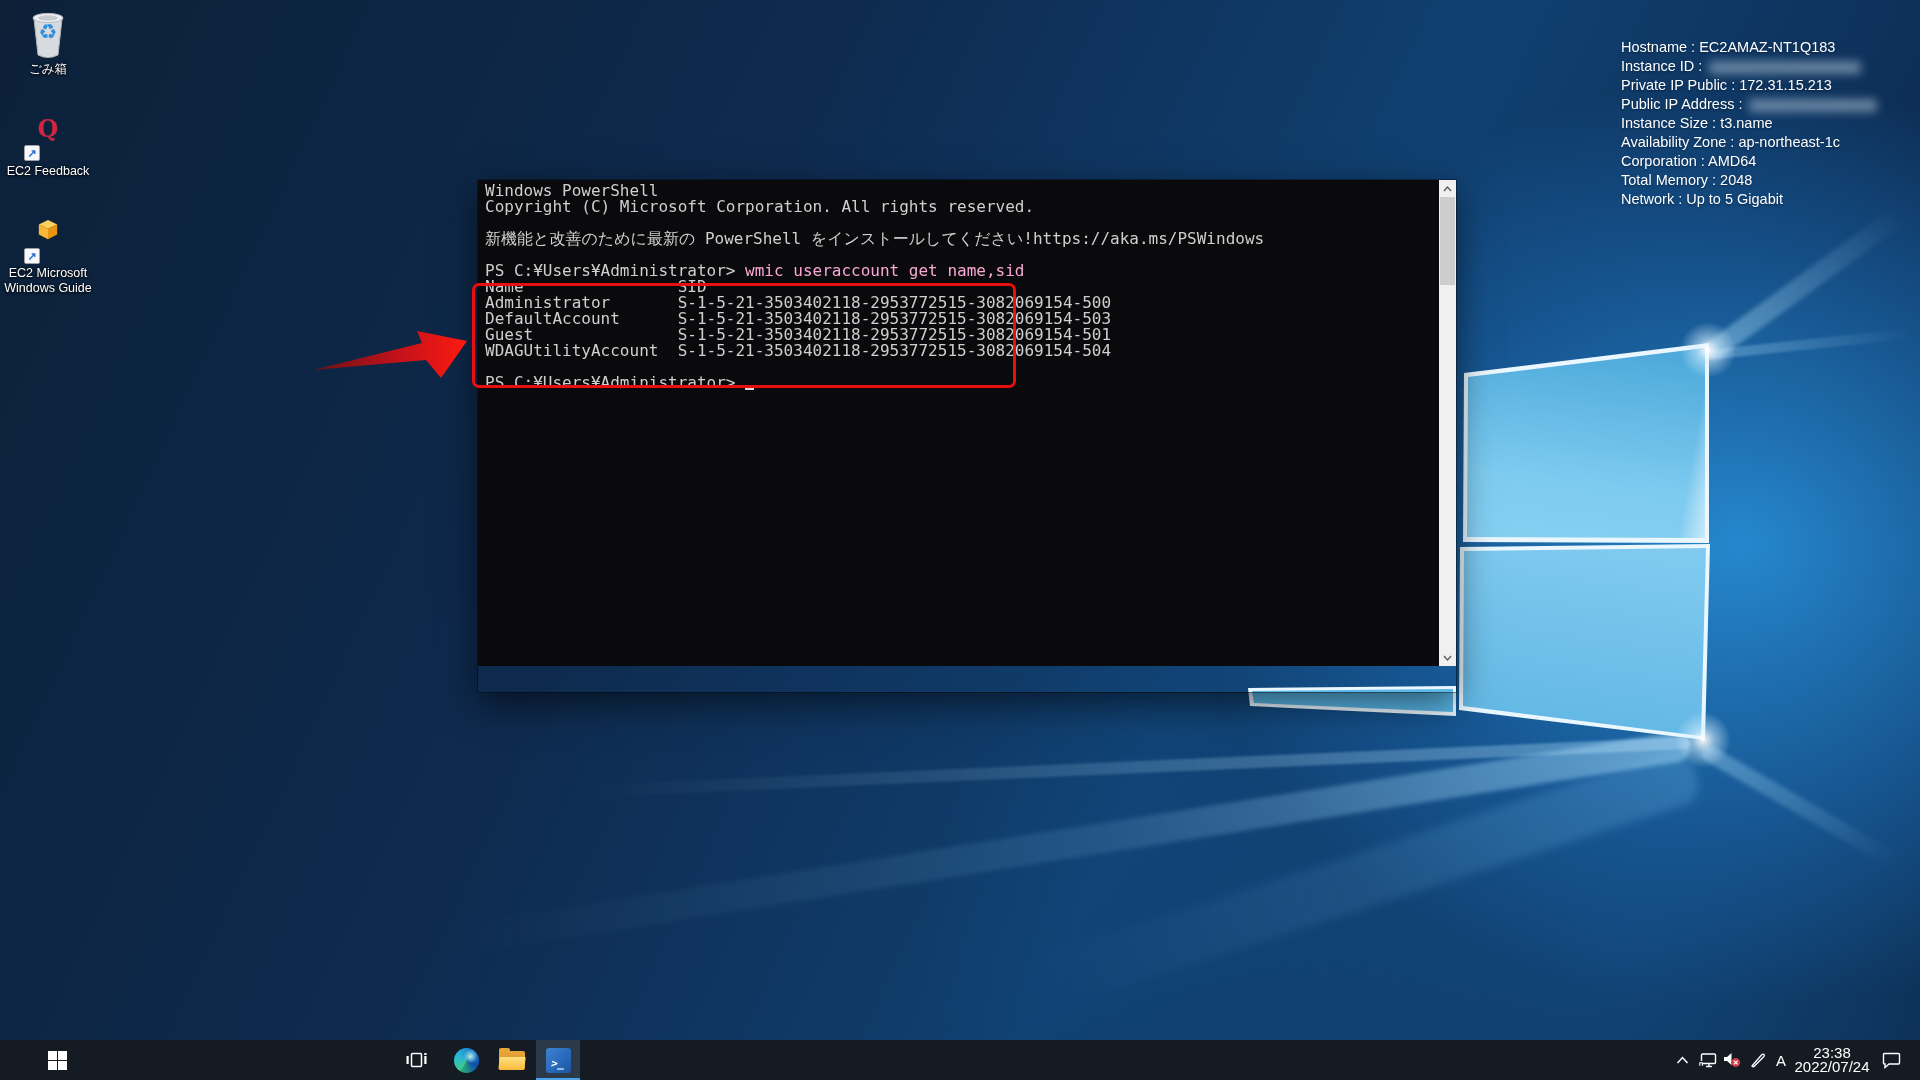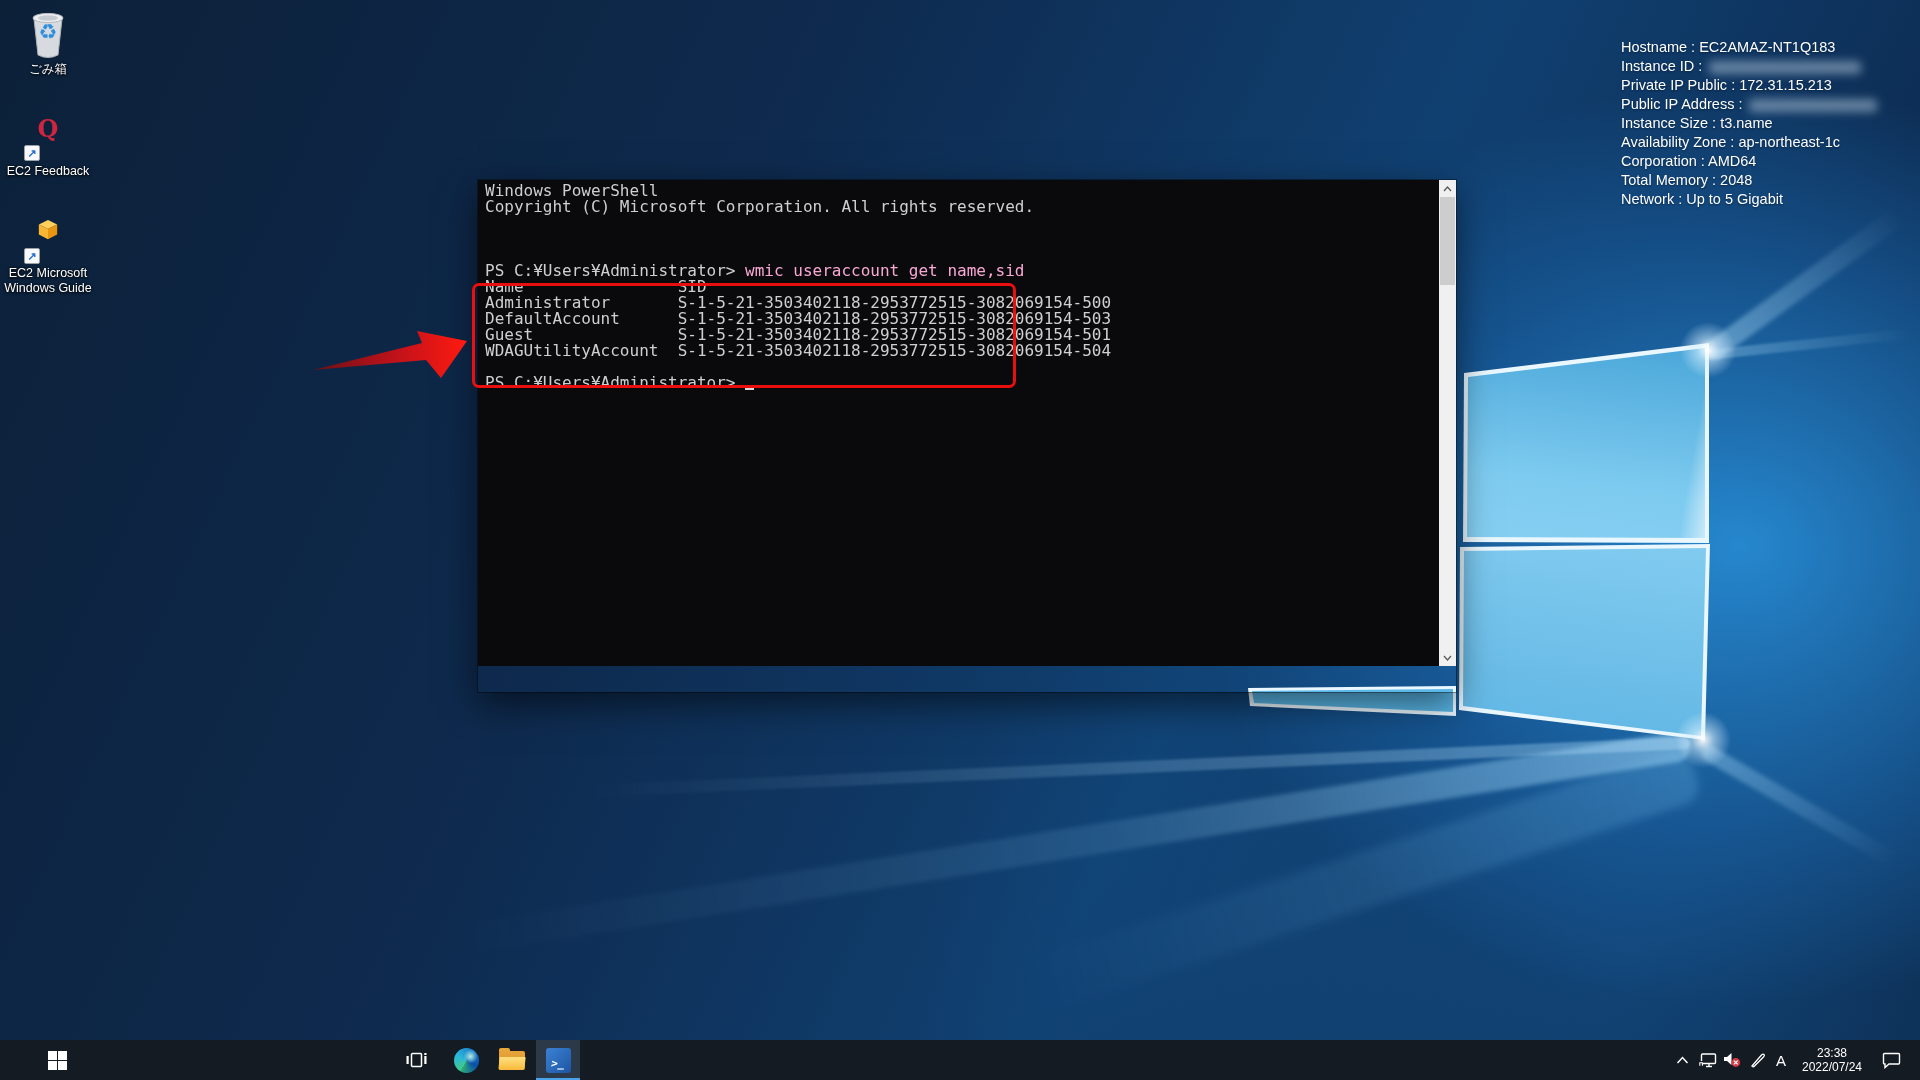--- a/index.html
+++ b/index.html
@@ -114,21 +114,21 @@
   .ps-tile { display:flex; align-items:flex-end; justify-content:center; border-radius:3px;
     background:linear-gradient(135deg,#3b82d4,#1c55a4); color:#fff; font-family:"DejaVu Sans Mono",monospace; font-weight:bold; }
   .ps-tile-lg { width:25px; height:25px; font-size:11px; }
   .ps-tile span { transform:skewX(-8deg); line-height:1; padding-bottom:4px; }
   .tray-item { position:absolute; top:0; height:40px; display:flex; align-items:center; justify-content:center; color:#fff; }
   .tray-chevron { left:1668px; width:28px; }
   .tray-network { left:1696px; width:24px; }
   .tray-volume  { left:1720px; width:24px; }
   .tray-pen     { left:1744px; width:26px; }
   .tray-ime     { left:1770px; width:22px; font-size:15px; }
-  .tray-clock   { left:1792px; width:80px; flex-direction:column; font-size:12px; line-height:14px; text-align:center; }
+  .tray-clock   { left:1792px; width:80px; flex-direction:column; font-size:15px; line-height:14px; text-align:center; }
   .tray-action  { left:1872px; width:38px; }
 </style>
 </head>
 <body>
 
 <div class="wallpaper">
   <div class="beam beam-c"></div>
   <div class="beam beam-d"></div>
   <div class="beam beam-e"></div>
   <div class="beam beam-f"></div>
@@ -186,20 +186,21 @@
   <div class="si-line"><span>Availability Zone : ap-northeast-1c</span></div>
   <div class="si-line"><span>Corporation : AMD64</span></div>
   <div class="si-line"><span>Total Memory : 2048</span></div>
   <div class="si-line"><span>Network : Up to 5 Gigabit</span></div>
 </div>
 
 <div class="ps-window">
   <div class="console">
     <div class="cline" style="top:3px">Windows PowerShell</div>
     <div class="cline" style="top:19px">Copyright (C) Microsoft Corporation. All rights reserved.</div>
+    <div class="cline" style="top:51px">新機能と改善のために最新の PowerShell をインストールしてください!https://aka.ms/PSWindows</div>
     <div class="cline" style="top:83px"><span>PS C:¥Users¥Administrator&gt; </span><span class="cmd">wmic useraccount get name,sid</span></div>
     <div class="cline" style="top:99px">Name                SID</div>
     <div class="cline" style="top:115px">Administrator       S-1-5-21-3503402118-2953772515-3082069154-500</div>
     <div class="cline" style="top:131px">DefaultAccount      S-1-5-21-3503402118-2953772515-3082069154-503</div>
     <div class="cline" style="top:147px">Guest               S-1-5-21-3503402118-2953772515-3082069154-501</div>
     <div class="cline" style="top:163px">WDAGUtilityAccount  S-1-5-21-3503402118-2953772515-3082069154-504</div>
     <div class="cline" style="top:195px"><span>PS C:¥Users¥Administrator&gt; </span><span class="cursor"></span></div>
     <div class="scrollbar">
       <div class="sb-btn sb-up">
         <svg width="9" height="6" viewBox="0 0 9 6">

